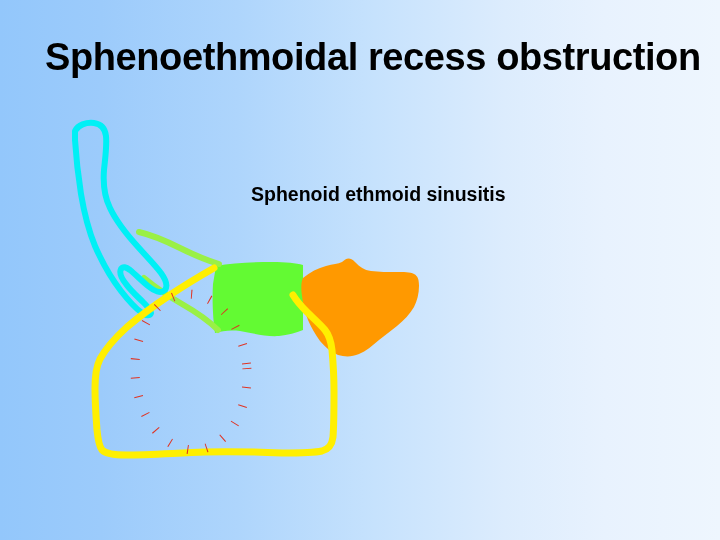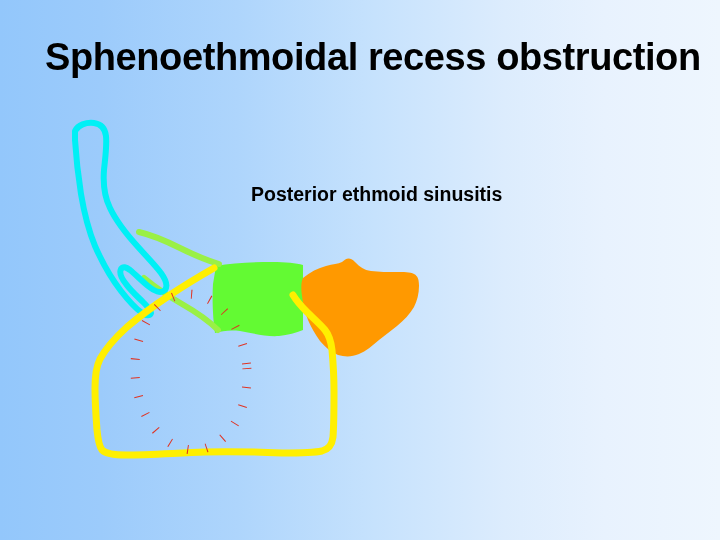--- a/index.html
+++ b/index.html
@@ -141,16 +141,16 @@
              C 320,324 313,318 307,312
              C 301,306 296,300 293,295"></path>
 
     <ellipse cx="191" cy="372" rx="56" ry="78" transform="rotate(-4 191 372)" fill="none" stroke="#e03322" stroke-width="9" stroke-linecap="butt" stroke-dasharray="1 18"></ellipse>
 
   </svg>
 
   <div class="slide-title">Sphenoethmoidal recess obstruction</div>
 
   <div class="label-block">
-    <span class="label-line">Posterior ethmoid sinusitis</span>
+    <span class="label-line">Sphenoid ethmoid sinusitis</span>
   </div>
 
 </div>
 
 </body></html>

